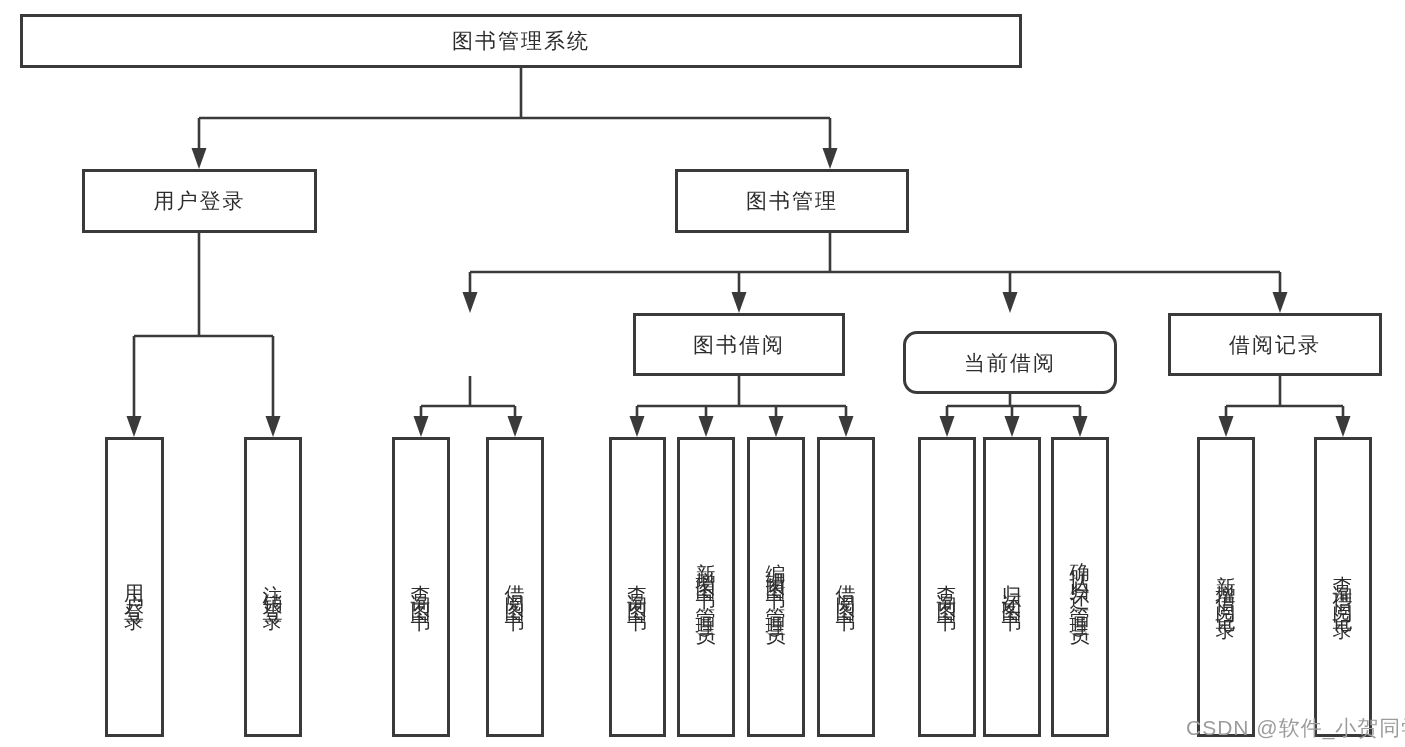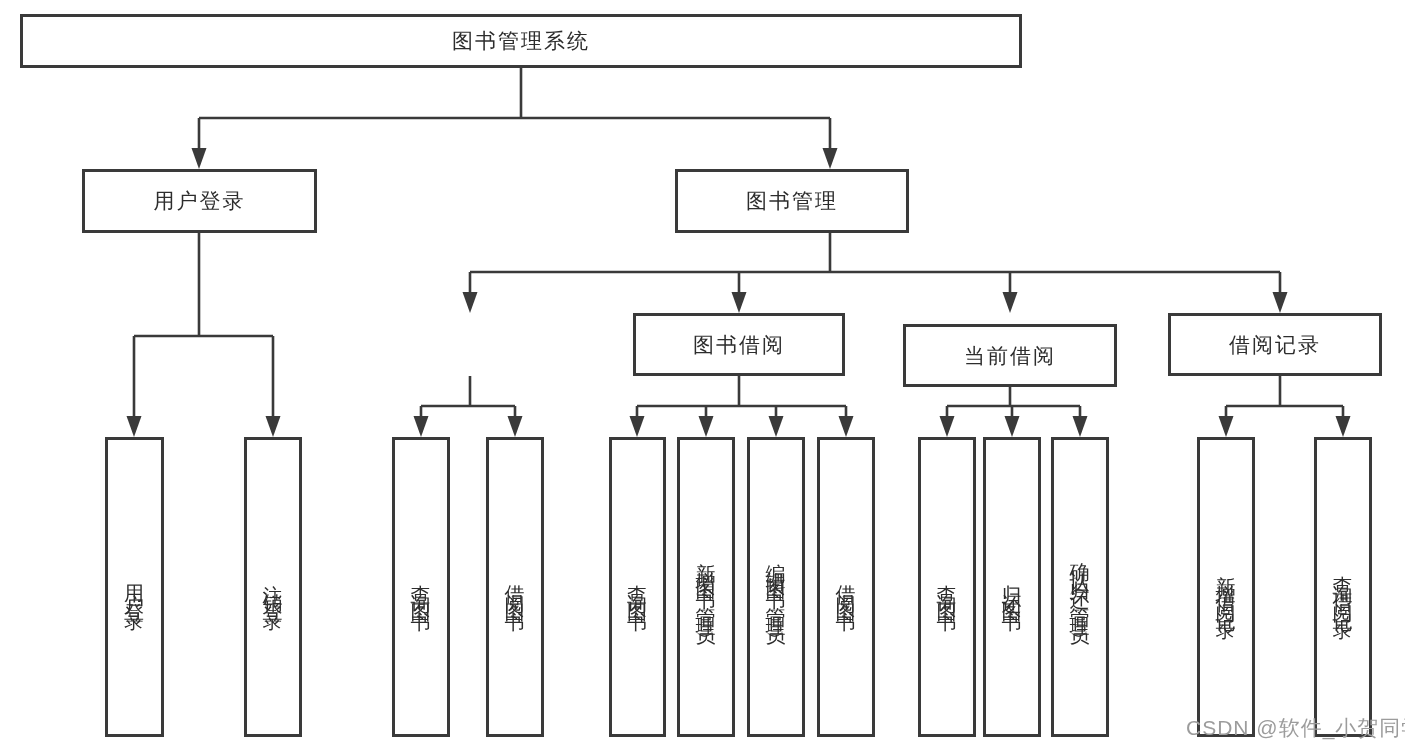--- a/index.html
+++ b/index.html
@@ -93,21 +93,21 @@
     <polygon points="1218.5,416 1233.5,416 1226,437"></polygon>
     <polygon points="1335.5,416 1350.5,416 1343,437"></polygon>
   </svg>
 
   <div class="node hbox" style="left:20px;top:14px;width:1002px;height:54px;">图书管理系统</div>
 
   <div class="node hbox" style="left:82px;top:169px;width:235px;height:64px;">用户登录</div>
   <div class="node hbox" style="left:675px;top:169px;width:234px;height:64px;">图书管理</div>
 
   <div class="node hbox" style="left:633px;top:313px;width:212px;height:63px;">图书借阅</div>
-  <div class="node hbox" style="left:903px;top:324px;width:214px;height:63px;">当前借阅</div>
+  <div class="node hbox" style="left:903px;top:331px;width:214px;height:63px;border-radius:14px;">当前借阅</div>
   <div class="node hbox" style="left:1168px;top:313px;width:214px;height:63px;">借阅记录</div>
 
   <div class="node vbox" style="left:105px;width:59px;">用户登录</div>
   <div class="node vbox" style="left:244px;width:58px;">注销登录</div>
 
   <div class="node vbox" style="left:392px;width:58px;">查询图书</div>
   <div class="node vbox" style="left:486px;width:58px;">借阅图书</div>
 
   <div class="node vbox" style="left:609px;width:57px;">查询图书</div>
   <div class="node vbox" style="left:677px;width:58px;">新增图书（管理员）</div>

